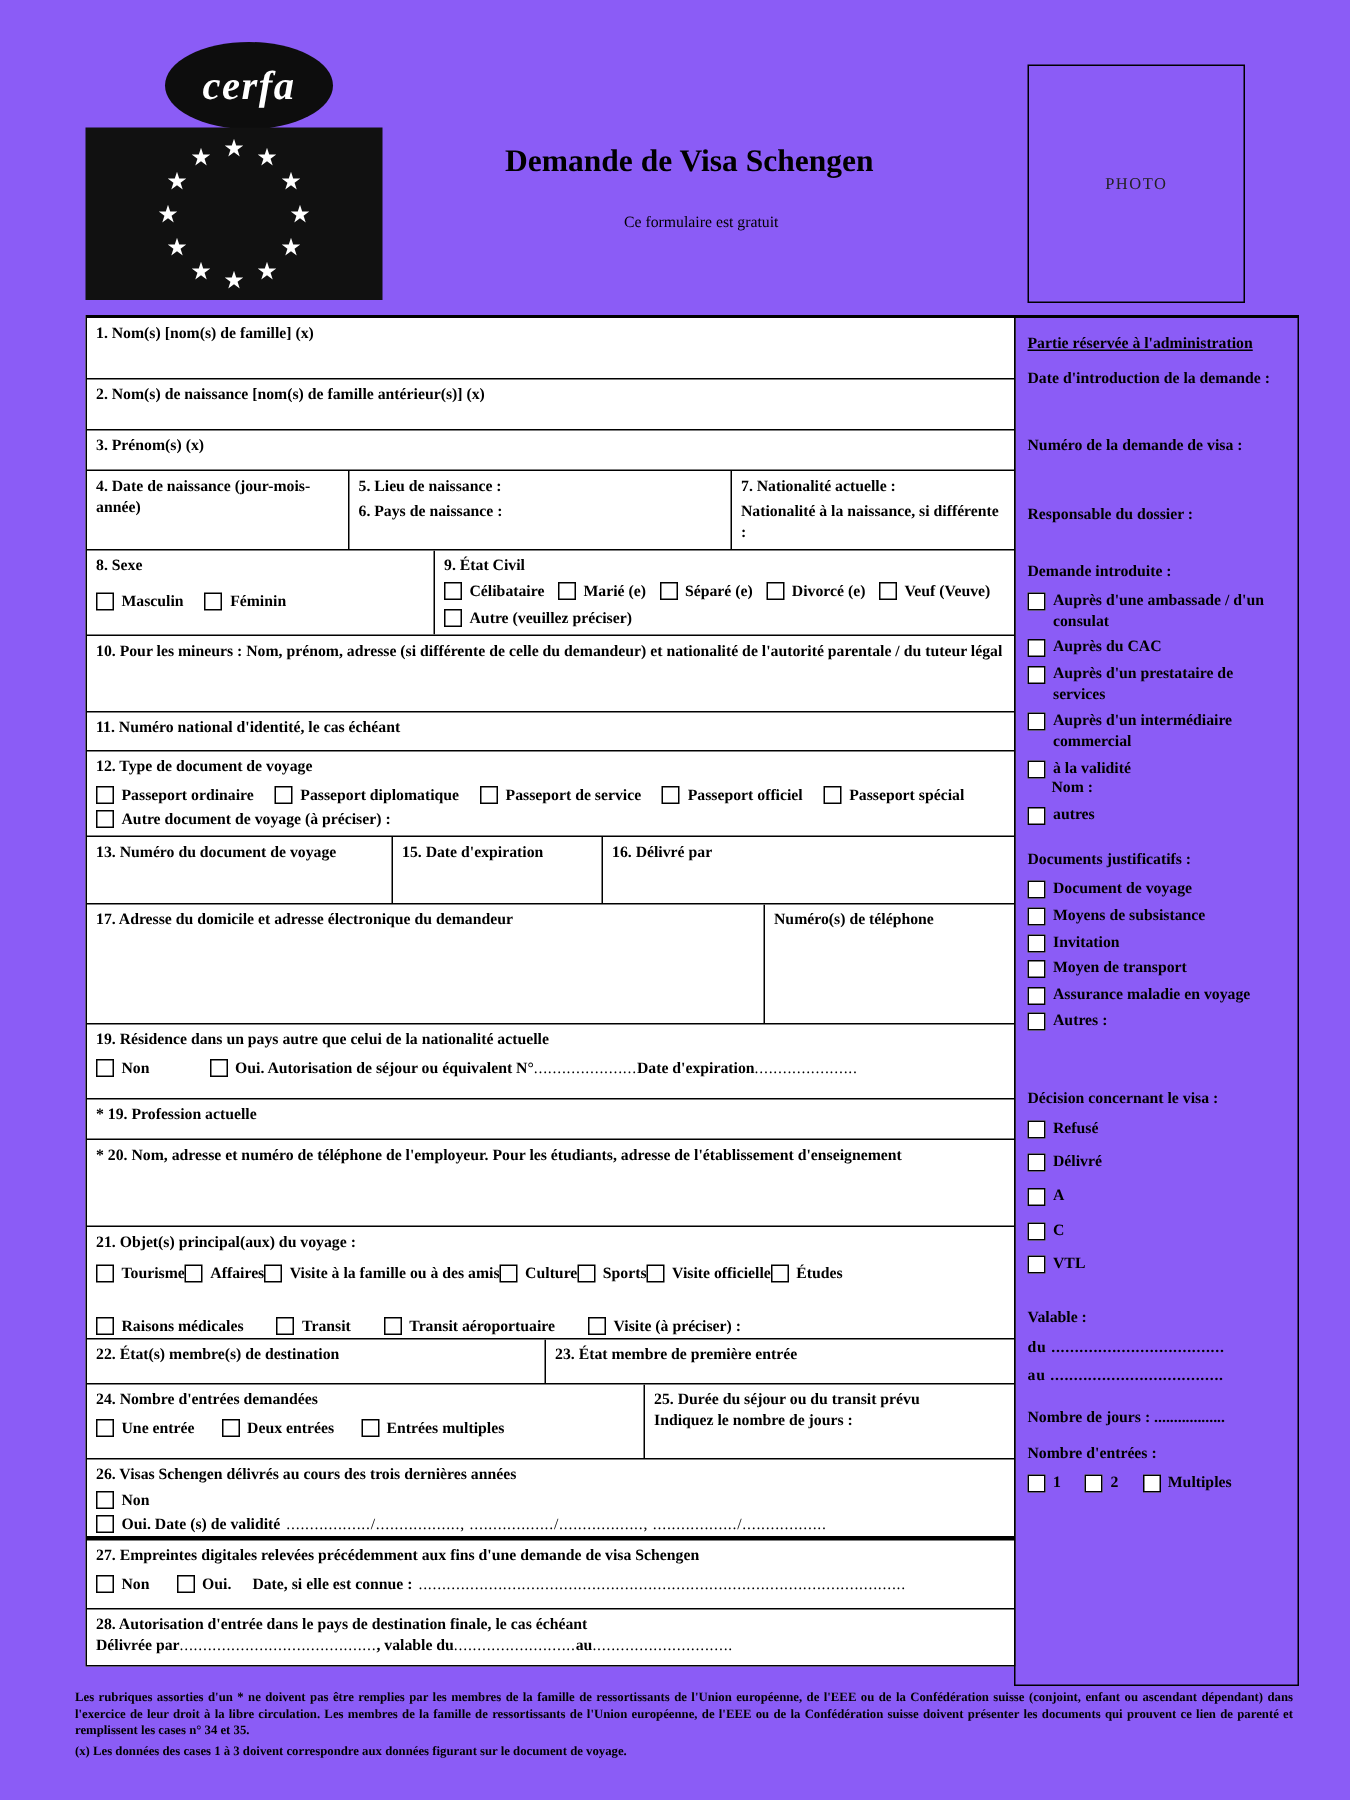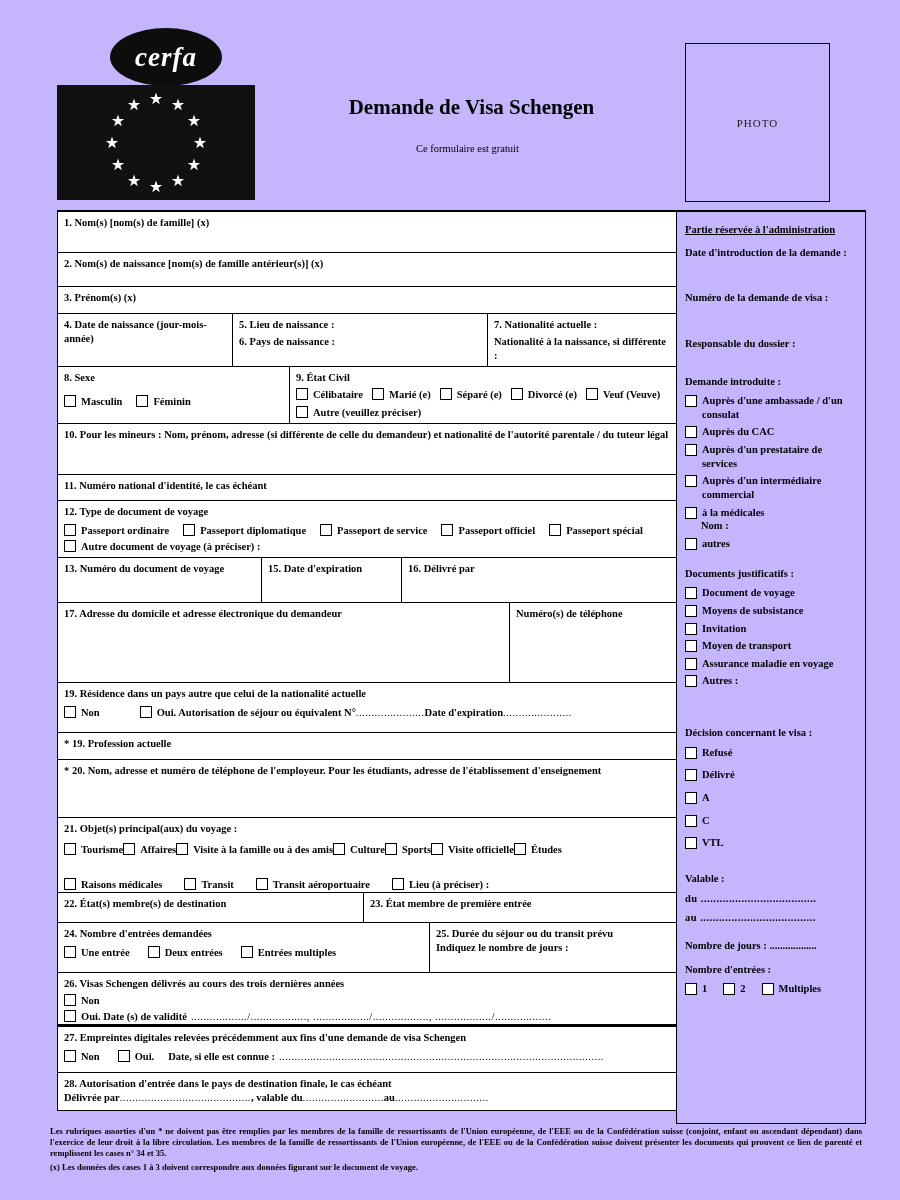--- a/index.html
+++ b/index.html
@@ -1,24 +1,24 @@
 <!DOCTYPE html>
 <html><head>
 <meta charset="utf-8">
 <style>
   html,body{margin:0;padding:0;background:#e8e8e8;}
-  .page{position:relative;width:900px;height:1200px;background:#c4b5fd;margin:0 auto;
+  .page{position:relative;width:900px;height:1200px;background:#8b5cf6;margin:0 auto;
         font-family:"Liberation Serif",serif;color:#000;font-weight:700;overflow:hidden;}
   
   .cerfa{position:absolute;left:110px;top:28px;width:112px;height:58px;background:#0d0d0d;
          border-radius:50%;display:flex;align-items:center;justify-content:center;}
   .cerfa span{color:#fff;font-style:italic;font-size:27px;font-weight:700;letter-spacing:1px;}
   .cerfaNum{position:absolute;left:112px;top:92px;font-size:11px;font-weight:700;}
   .euflag{position:absolute;left:57px;top:85px;width:198px;height:115px;background:#111;}
-  .title{position:absolute;left:284px;top:95px;width:375px;text-align:center;font-size:21px;font-weight:700;}
+  .title{position:absolute;left:272px;top:95px;width:375px;text-align:center;font-size:21px;font-weight:700;}
   .subtitle{position:absolute;left:280px;top:143px;width:375px;text-align:center;font-size:10.5px;font-weight:400;}
   .photo{position:absolute;left:685px;top:43px;width:143px;height:157px;border:1px solid #000;
          display:flex;align-items:center;justify-content:center;font-size:11px;letter-spacing:1px;color:#222;font-weight:400;}
   
   .main{position:absolute;left:57px;top:210px;width:620px;border:1px solid #000;border-top-width:2px;box-sizing:border-box;background:#fff;}
   .row{border-bottom:1px solid #000;box-sizing:border-box;position:relative;font-size:10.5px;padding:4px 6px;overflow:hidden;}
   .row.thick{border-bottom-width:3px;}
   .row:last-child{border-bottom:none;}
   .cols{display:flex;padding:0;}
   .col{box-sizing:border-box;border-right:1px solid #000;padding:4px 6px;overflow:hidden;}
@@ -277,21 +277,21 @@
         <span class="opt">
             <span class="cb"></span>
             <span>Transit</span>
           </span>
         <span class="opt">
             <span class="cb"></span>
             <span>Transit aéroportuaire</span>
           </span>
         <span class="opt">
             <span class="cb"></span>
-            <span>Lieu (à préciser) :</span>
+            <span>Visite (à préciser) :</span>
           </span>
       </div>
     </div>
 
     <div class="row cols" style="height:30px">
       <div class="col" style="width:306px">
         <div class="lbl">22. État(s) membre(s) de destination</div>
       </div>
       <div class="col" style="flex:1">
         <div class="lbl">23. État membre de première entrée</div>
@@ -382,21 +382,21 @@
     <div class="aitem">
         <span class="cb"></span>
         <span class="al">Auprès d'un prestataire de services</span>
       </div>
     <div class="aitem">
         <span class="cb"></span>
         <span class="al">Auprès d'un intermédiaire commercial</span>
       </div>
     <div class="aitem" style="margin-bottom:0">
         <span class="cb"></span>
-        <span class="al">à la médicales</span>
+        <span class="al">à la validité</span>
       </div>
     <div class="indent" style="margin-bottom:4px">Nom :</div>
     <div class="aitem">
         <span class="cb"></span>
         <span class="al">autres</span>
       </div>
 
     <div class="asec" style="margin-top:16px">Documents justificatifs :</div>
     <div class="aitem">
         <span class="cb"></span>

